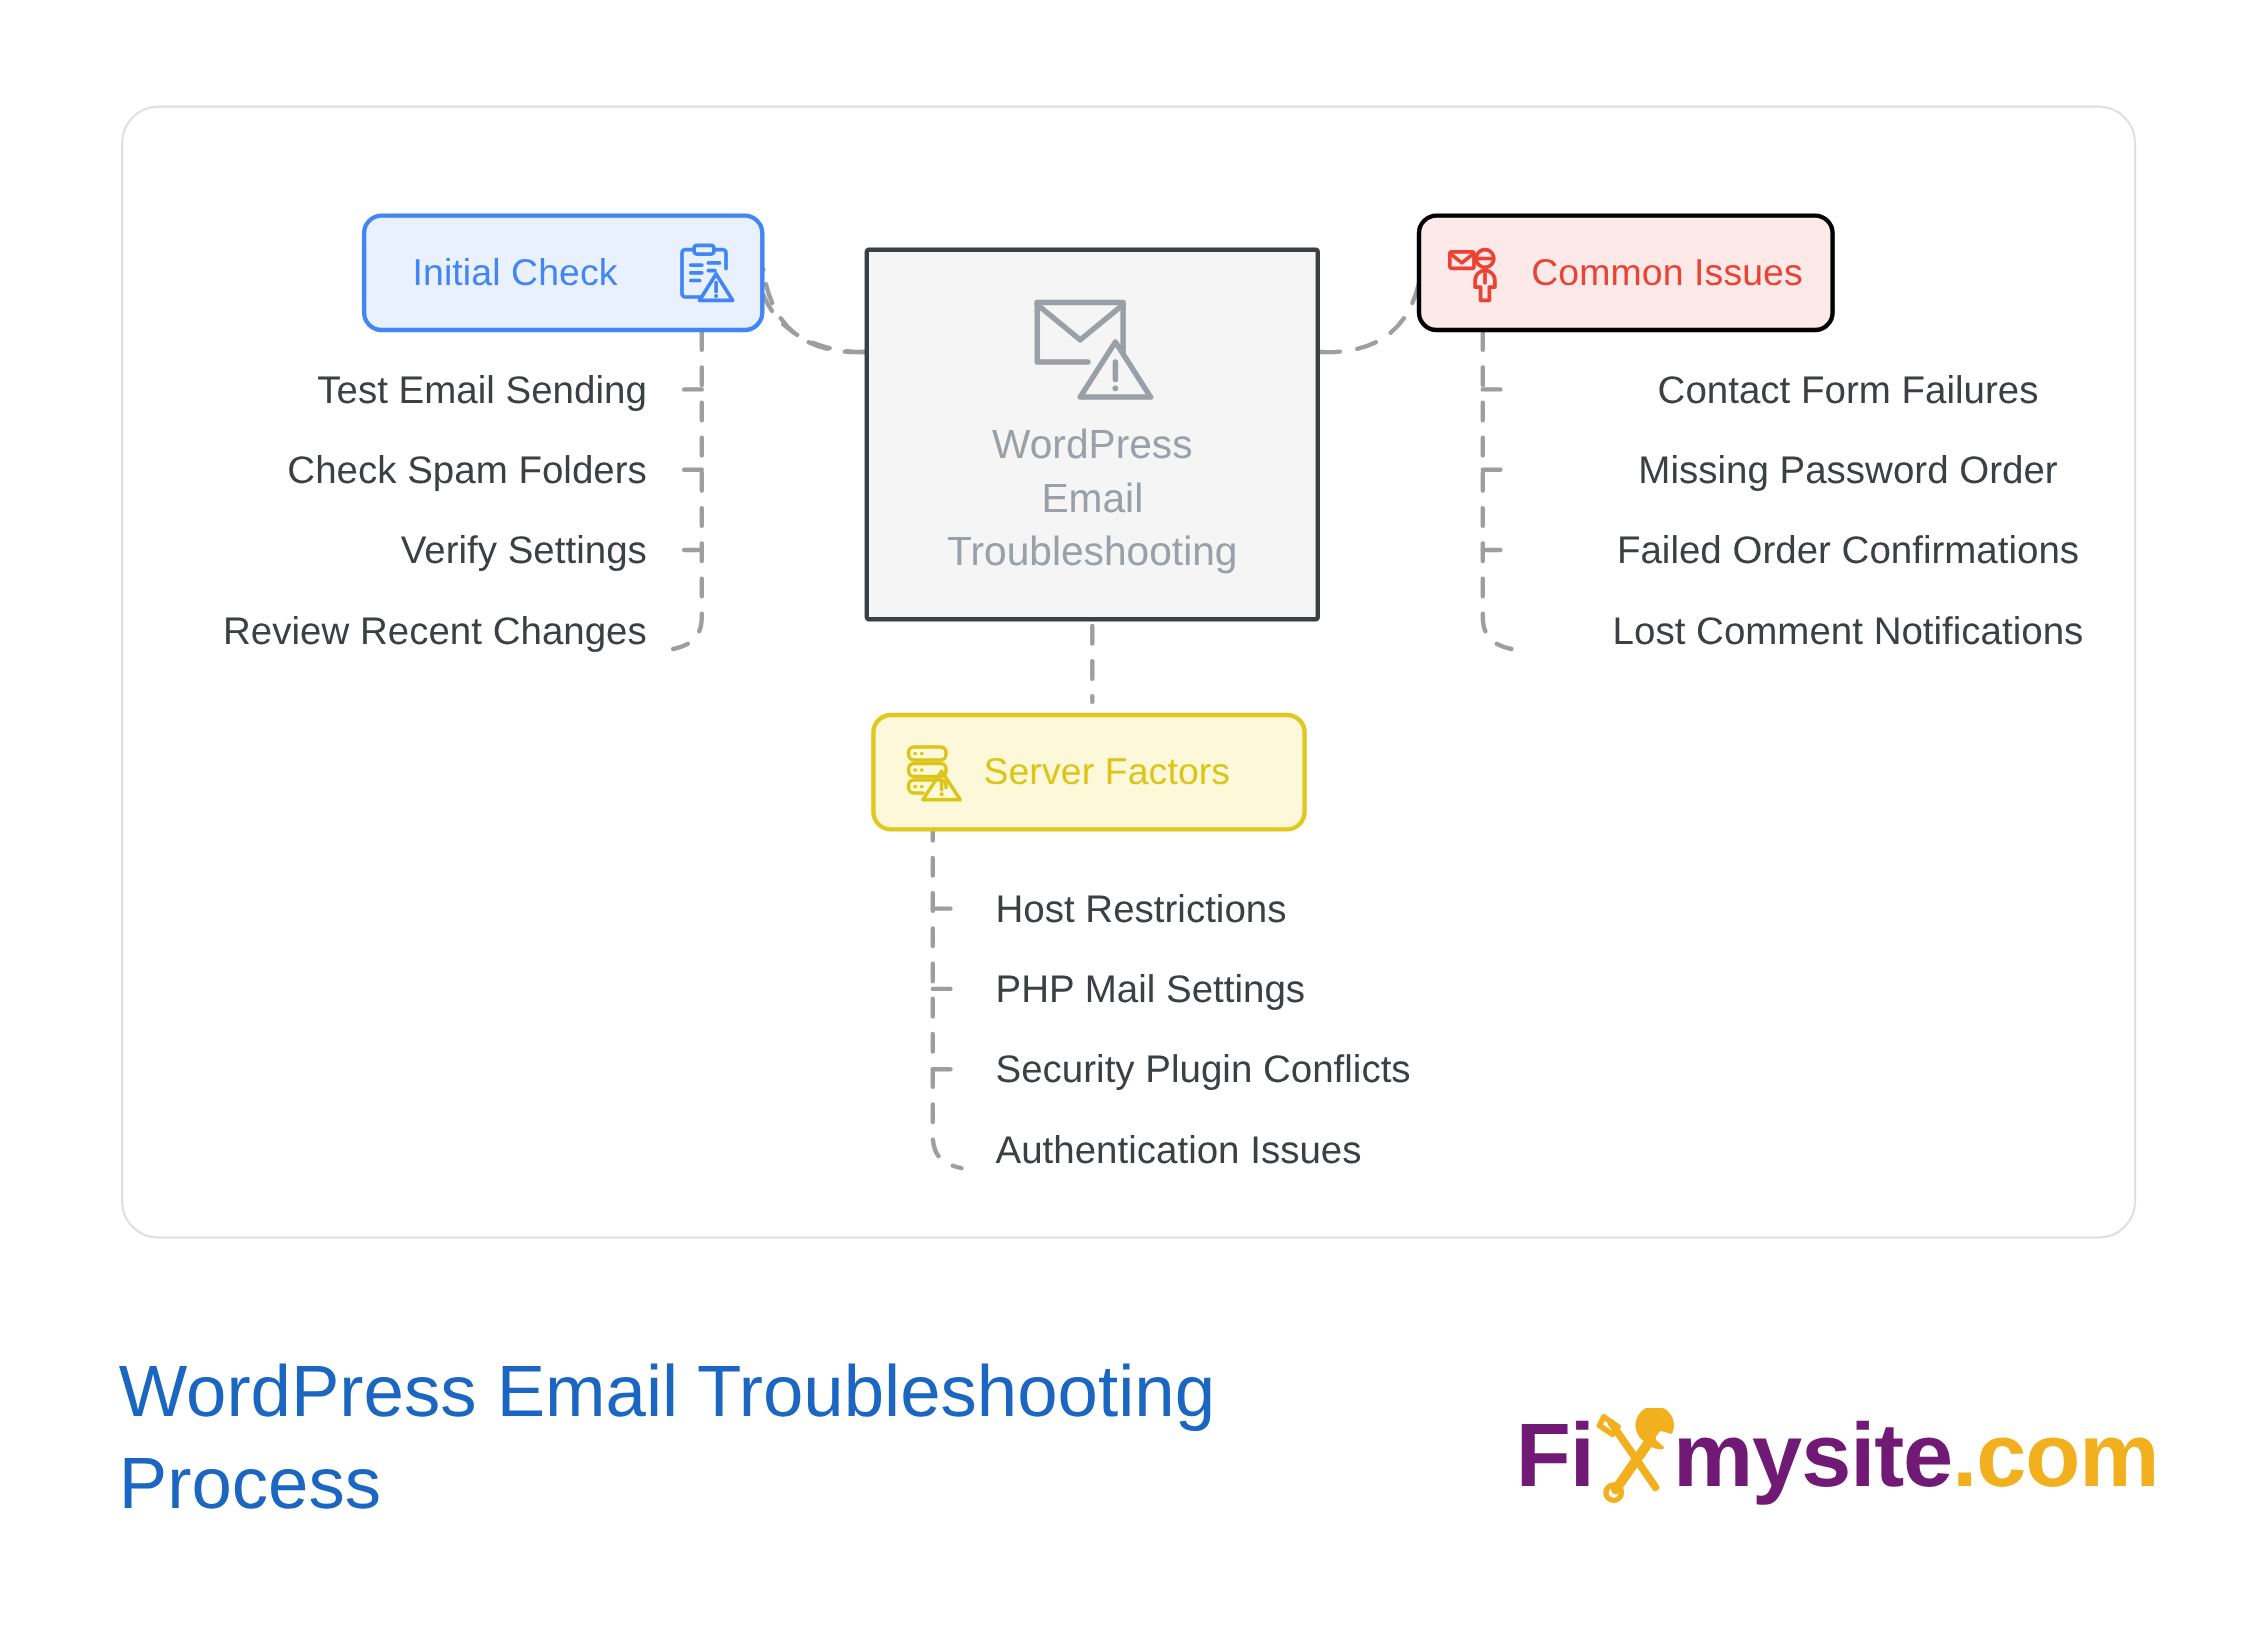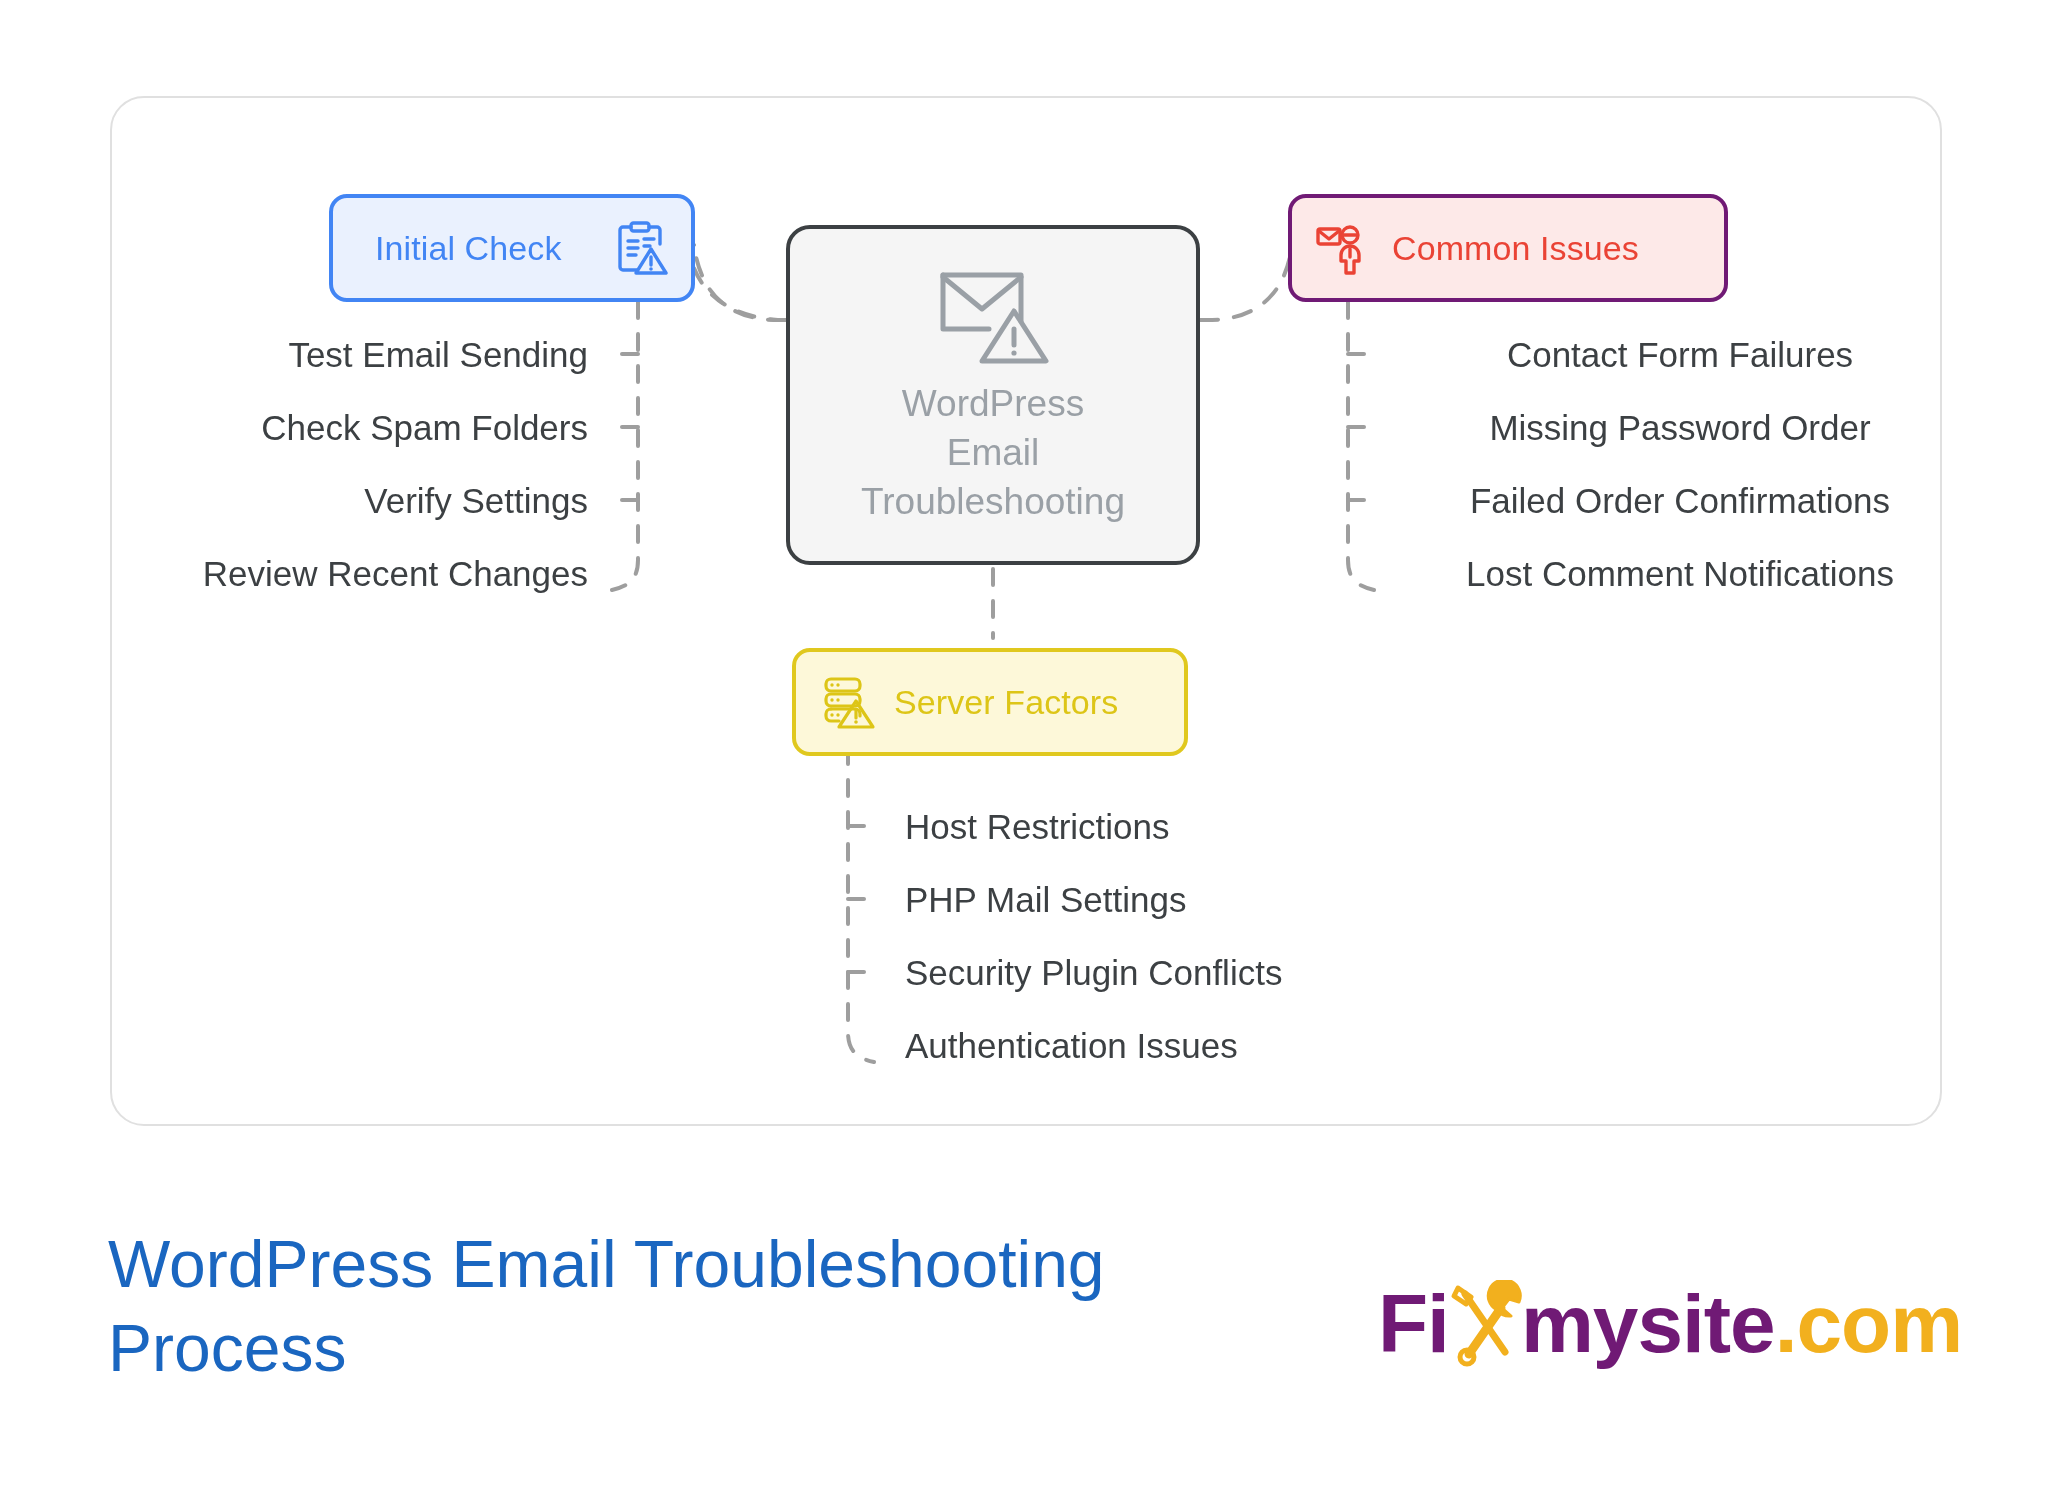--- a/index.html
+++ b/index.html
@@ -70,23 +70,23 @@
     background: #eaf1fe;
     padding: 0 22px 0 42px;
     justify-content: space-between;
   }
   #node-initial-check .node-label { color: #4285f4; }
 
   
   #node-common-issues {
     left: 1288px;
     top: 194px;
-    width: 440px;
+    width: 380px;
     height: 108px;
-    border: 4px solid #701a75;
+    border: 4px solid #000000;
     background: #fde9e8;
     padding: 0 30px 0 22px;
     justify-content: flex-start;
     gap: 20px;
   }
   #node-common-issues .node-label { color: #ea4335; }
 
   
   #node-server-factors {
     left: 792px;
@@ -102,21 +102,21 @@
   #node-server-factors .node-label { color: #ddc517; }
 
   
   #node-center {
     position: absolute;
     left: 786px;
     top: 225px;
     width: 414px;
     height: 340px;
     border: 4px solid #3c4043;
-    border-radius: 24px;
+    border-radius: 4px;
     background: #f5f5f5;
     box-sizing: border-box;
     display: flex;
     flex-direction: column;
     align-items: center;
     justify-content: flex-start;
     padding-top: 32px;
   }
   #node-center .center-icon {
     width: 118px;

